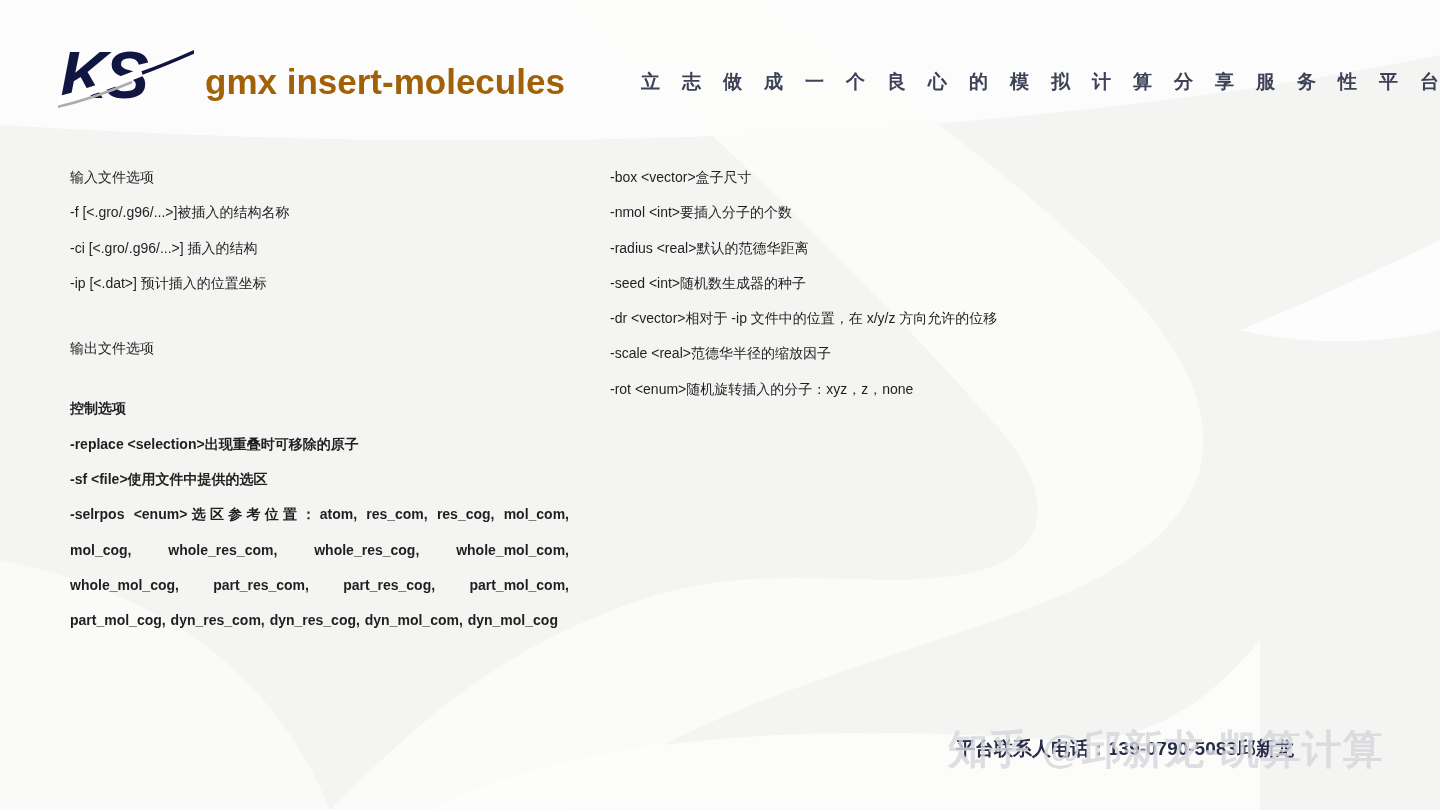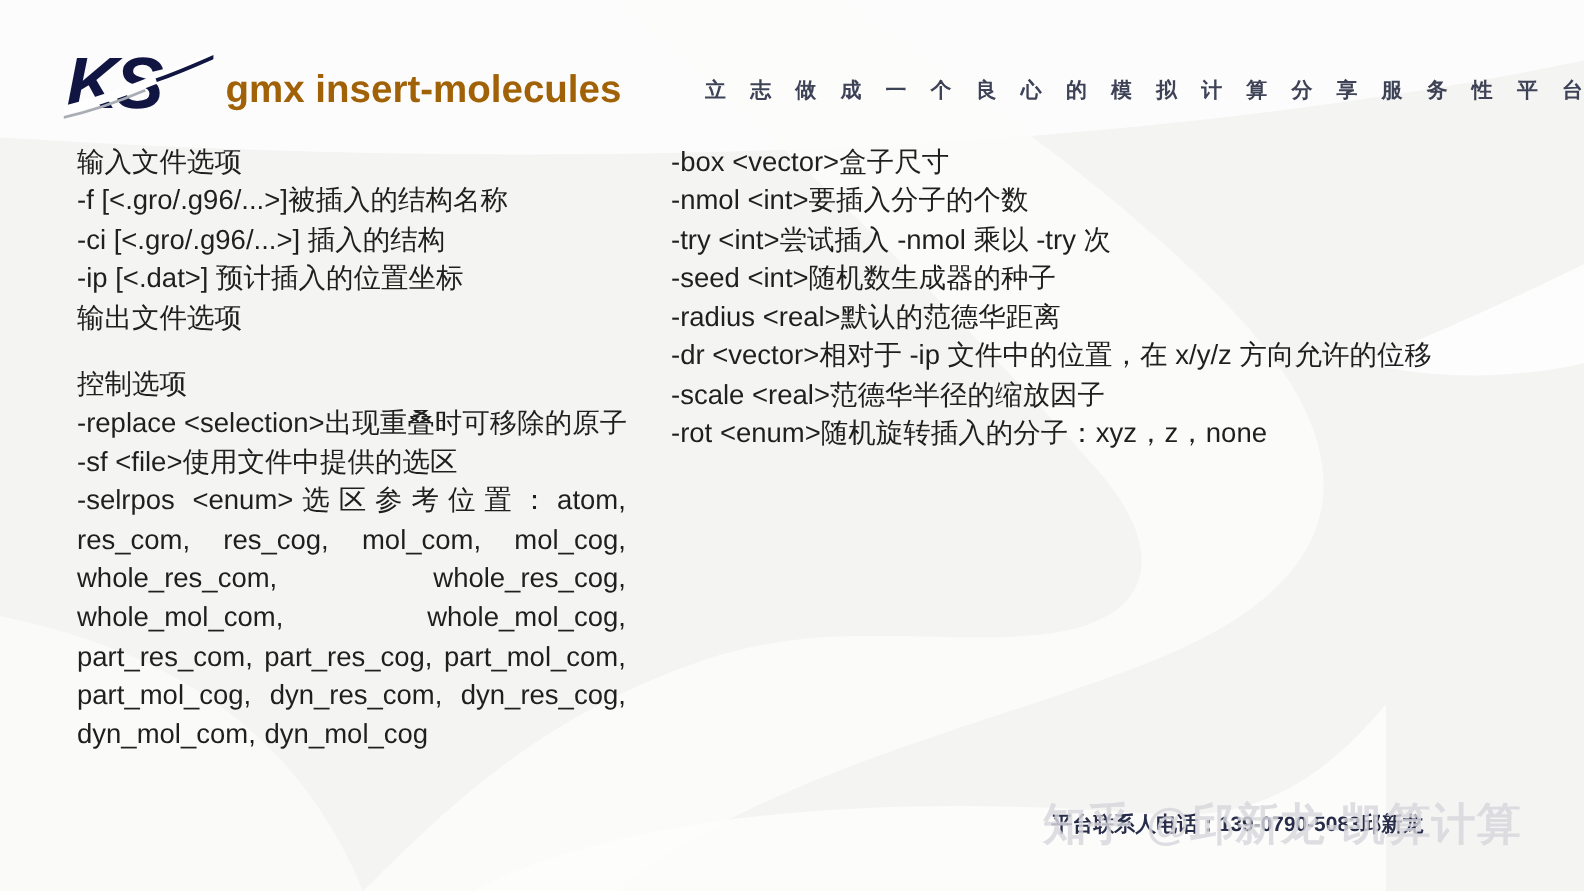--- a/index.html
+++ b/index.html
@@ -25,25 +25,25 @@
     font-size: 35px; font-weight: 700; color: #a16207;
     letter-spacing: 0px; white-space: nowrap;
   }
   .tagline {
     position: absolute; left: 641px; top: 69px;
     font-size: 19px; font-weight: 600; color: #3e4256;
     letter-spacing: 22px; white-space: nowrap;
   }
 
   
-  .col { position: absolute; top: 130px; color: #1f1f1f; font-size: 25px; line-height: 35.3px; }
+  .col { position: absolute; top: 160px; color: #1f1f1f; font-size: 14px; line-height: 35.3px; }
   .col-left  { left: 70px;  width: 499px; }
   .col-right { left: 610px; width: 700px; }
-  .group-gap-1 { margin-top: 1px; }
-  .group-gap-2 { margin-top: 25px; }
+  .group-gap-1 { margin-top: 30px; }
+  .group-gap-2 { margin-top: 25px; font-weight: bold; }
   .opt-line { white-space: nowrap; }
   .opt-paragraph {
     text-align: justify;
     text-align-last: left;
     white-space: normal;
     word-spacing: 1px;
   }
 
   
   .contact-watermark {
@@ -105,23 +105,22 @@
         <div class="opt-line">控制选项</div>
         <div class="opt-line">-replace &lt;selection&gt;出现重叠时可移除的原子</div>
         <div class="opt-line">-sf &lt;file&gt;使用文件中提供的选区</div>
         <div class="opt-paragraph">-selrpos &lt;enum&gt;选区参考位置：atom, res_com, res_cog, mol_com, mol_cog, whole_res_com, whole_res_cog, whole_mol_com, whole_mol_cog, part_res_com, part_res_cog, part_mol_com, part_mol_cog, dyn_res_com, dyn_res_cog, dyn_mol_com, dyn_mol_cog</div>
       </div>
     </div>
 
     <div class="col col-right">
       <div class="opt-line">-box &lt;vector&gt;盒子尺寸</div>
       <div class="opt-line">-nmol &lt;int&gt;要插入分子的个数</div>
-      <div class="opt-line">-try &lt;int&gt;尝试插入 -nmol 乘以 -try 次</div>
+      <div class="opt-line">-radius &lt;real&gt;默认的范德华距离</div>
       <div class="opt-line">-seed &lt;int&gt;随机数生成器的种子</div>
-      <div class="opt-line">-radius &lt;real&gt;默认的范德华距离</div>
       <div class="opt-line">-dr &lt;vector&gt;相对于 -ip 文件中的位置，在 x/y/z 方向允许的位移</div>
       <div class="opt-line">-scale &lt;real&gt;范德华半径的缩放因子</div>
       <div class="opt-line">-rot &lt;enum&gt;随机旋转插入的分子：xyz，z，none</div>
     </div>
 
     <div class="contact-watermark">平台联系人电话：139-0790-5083邱新龙</div>
     <div class="zhihu-watermark">知乎 @邱新龙-凯算计算</div>
 
   </div>
 </div>

